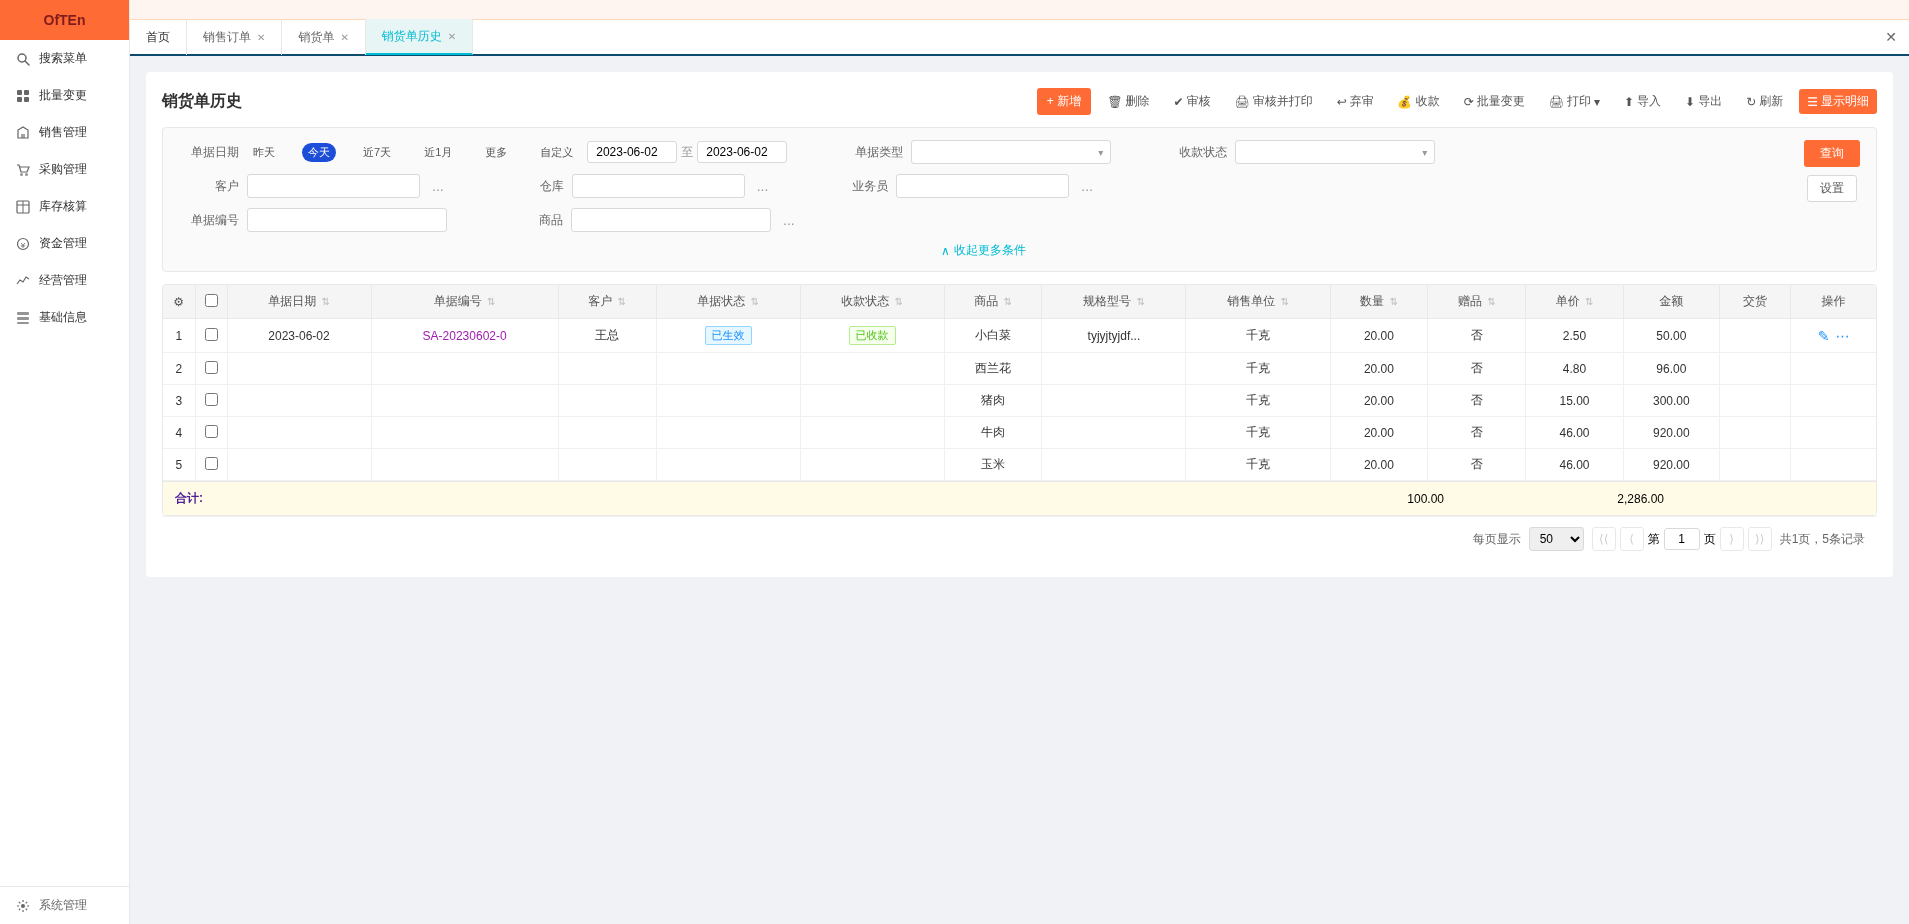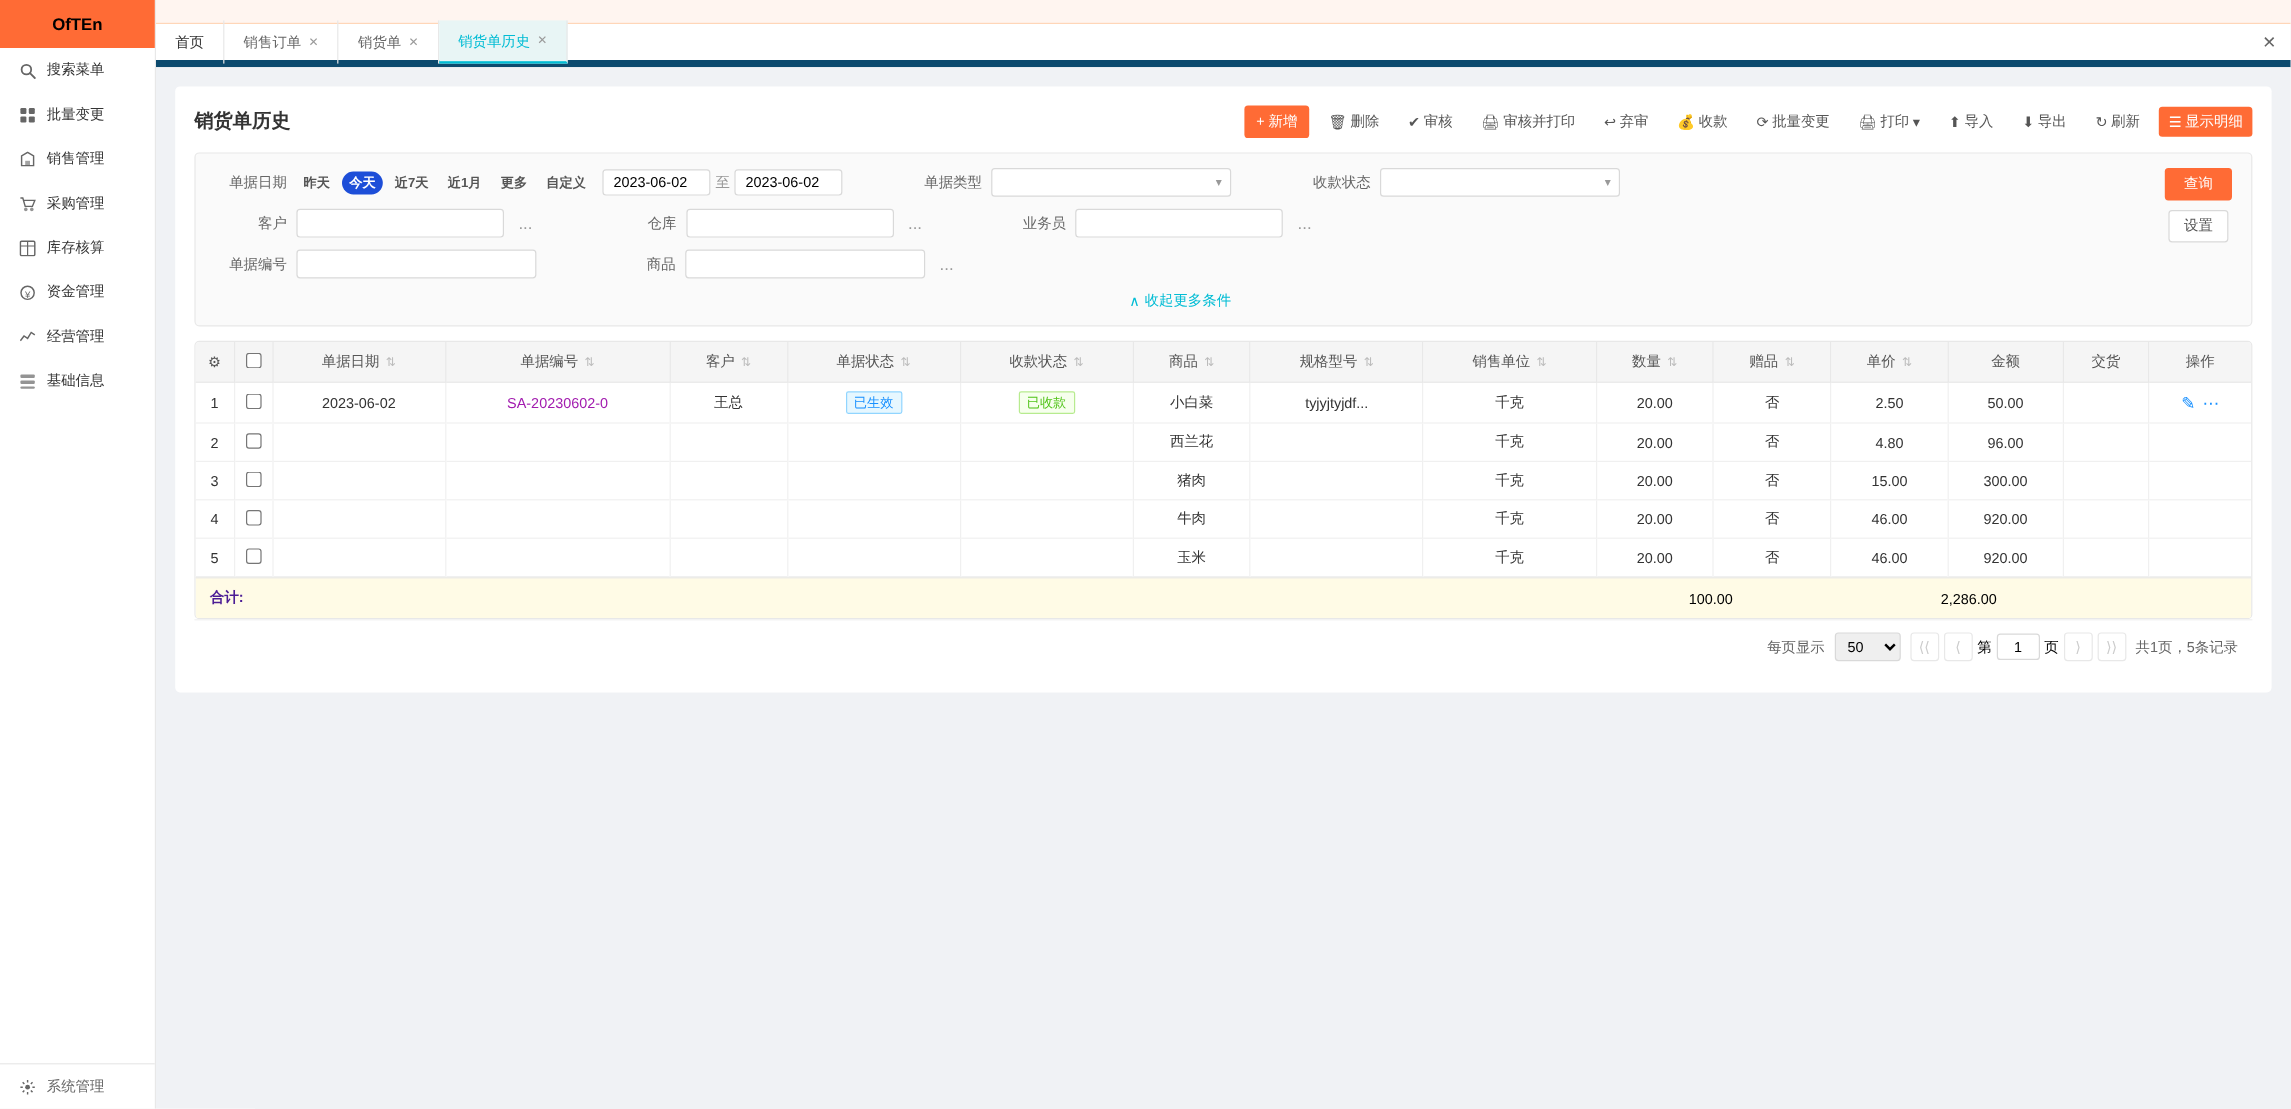--- a/index.html
+++ b/index.html
@@ -1,30 +1,30 @@
 <!DOCTYPE html>
 <html><head>
   <meta charset="utf-8">
   <style>
     * { box-sizing: border-box; margin: 0; padding: 0; }
     body { font-family: 'Microsoft YaHei', Arial, sans-serif; font-size: 12px; background: #f5f5f5; display: flex; height: 100vh; overflow: hidden; }
     
     
     .sidebar { width: 130px; background: #fff; border-right: 1px solid #e8e8e8; display: flex; flex-direction: column; height: 100vh; }
-    .sidebar-logo { height: 40px; background: #ff6b35; display: flex; align-items: center; justify-content: center; color: #000000; font-size: 14px; font-weight: bold; }
+    .sidebar-logo { height: 40px; background: #ff6b35; display: flex; align-items: center; justify-content: center; color: #7f1d1d; font-size: 14px; font-weight: bold; }
     .sidebar-item { display: flex; align-items: center; padding: 10px 15px; cursor: pointer; color: #333; gap: 8px; font-size: 12px; }
     .sidebar-icon { width: 16px; height: 16px; display: flex; align-items: center; justify-content: center; flex-shrink: 0; }
     .sidebar-bottom { margin-top: auto; border-top: 1px solid #e8e8e8; }
     .sidebar-bottom .sidebar-item { color: #666; }
     
     
     .main { flex: 1; display: flex; flex-direction: column; overflow: hidden; }
     
     
-    .tab-bar { background: #fff; border-bottom: 6px solid #0c4a6e; display: flex; align-items: center; height: 36px; padding: 0; }
+    .tab-bar { background: #fff; border-bottom: 2px solid #0c4a6e; display: flex; align-items: center; height: 36px; padding: 0; }
     .tab { display: flex; align-items: center; padding: 0 16px; height: 36px; border-right: 1px solid #e8e8e8; cursor: pointer; color: #666; font-size: 12px; gap: 6px; white-space: nowrap; }
     .tab.active { background: #e8f5f5; color: #00bcd4; border-bottom: 2px solid #00bcd4; }
     .tab-close { font-size: 10px; color: #999; cursor: pointer; }
     .tab-home { padding: 0 16px; height: 36px; display: flex; align-items: center; color: #333; font-size: 12px; border-right: 1px solid #e8e8e8; cursor: pointer; }
     .main-close-btn { margin-left: auto; padding: 0 12px; color: #666; cursor: pointer; font-size: 14px; }
     
     
     .content { flex: 1; overflow: auto; padding: 16px; background: #f0f2f5; }
     
     
@@ -39,21 +39,21 @@
     
     
     .filter-area { border: 1px solid #e8e8e8; border-radius: 4px; padding: 12px 16px; margin-bottom: 12px; background: #fafafa; }
     .filter-row { display: flex; align-items: center; gap: 24px; margin-bottom: 10px; flex-wrap: wrap; }
     .filter-row:last-child { margin-bottom: 0; }
     .filter-item { display: flex; align-items: center; gap: 8px; }
     .filter-label { color: #666; white-space: nowrap; min-width: 60px; text-align: right; font-size: 12px; }
     .filter-input { border: 1px solid #d9d9d9; border-radius: 3px; padding: 4px 8px; font-size: 12px; color: #333; min-width: 160px; outline: none; background: white; }
     .filter-select { border: 1px solid #d9d9d9; border-radius: 3px; padding: 4px 8px; font-size: 12px; color: #333; min-width: 160px; outline: none; background: white; cursor: pointer; }
     .date-range { display: flex; align-items: center; gap: 4px; }
-    .date-shortcuts { display: flex; gap: 4px; font-weight: bold; }
+    .date-shortcuts { display: flex; gap: 21px; }
     .date-shortcut { padding: 2px 6px; border-radius: 2px; cursor: pointer; color: #555; font-size: 11px; }
     .date-shortcut.active { background: #1d4ed8; color: white; border-radius: 10px; }
     .date-input { border: 1px solid #d9d9d9; border-radius: 3px; padding: 3px 8px; font-size: 12px; width: 90px; outline: none; }
     .date-separator { color: #999; }
     .collapse-btn { display: flex; align-items: center; justify-content: center; color: #00bcd4; cursor: pointer; font-size: 12px; gap: 4px; margin-top: 4px; }
     .ellipsis-btn { background: none; border: none; cursor: pointer; color: #999; font-size: 14px; padding: 0 4px; }
     
     
     .query-btn { background: #ff6b35; color: white; border: none; border-radius: 3px; padding: 5px 16px; font-size: 12px; cursor: pointer; }
     .settings-btn { background: white; color: #555; border: 1px solid #d9d9d9; border-radius: 3px; padding: 4px 12px; font-size: 12px; cursor: pointer; margin-top: 4px; }

